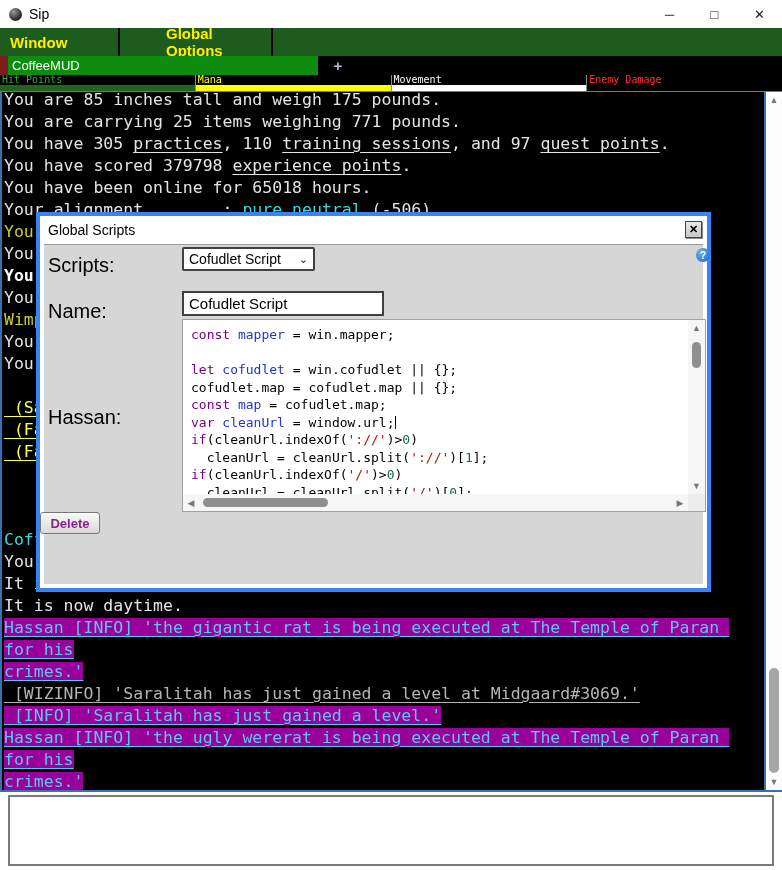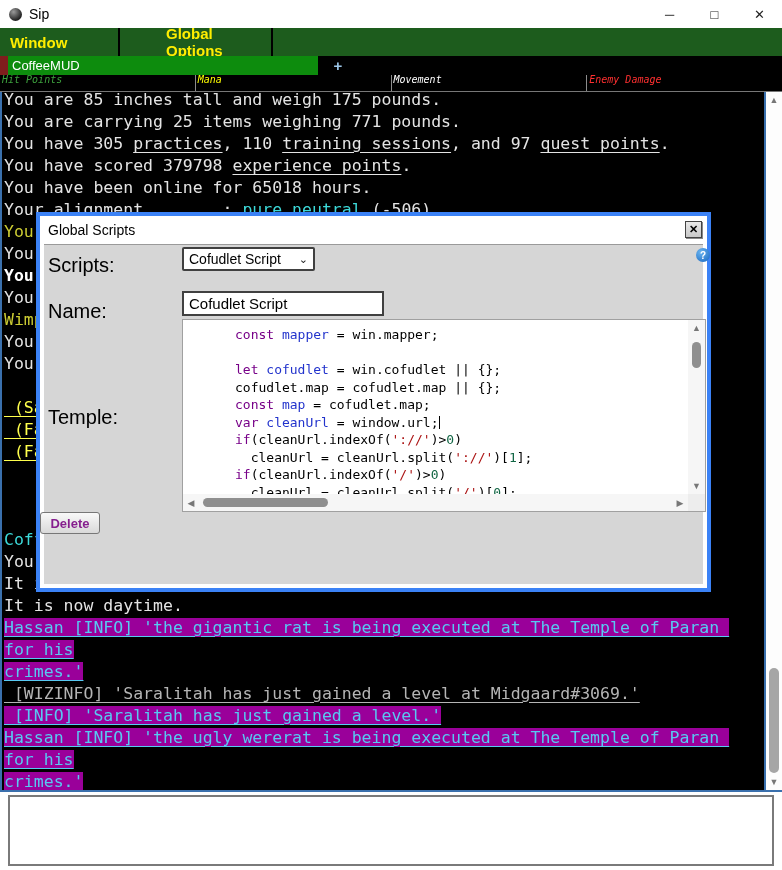--- a/index.html
+++ b/index.html
@@ -30,21 +30,21 @@
   #tabbar { position:absolute; left:0; top:56px; width:782px; height:19px; background:#000;margin-left:8px; }
   #tab-active { position:absolute; left:0; top:0; width:310px; height:19px; background:#0d8c0d;
                 color:#fff; font-size:13px; line-height:19px; padding-left:4px; }
   #tab-add { position:absolute; left:316px; top:0; width:28px; height:19px; text-align:center;
              color:#9cc6e8; font-weight:bold; font-size:15px; line-height:19px; }
 
   
   #statusbar { position:absolute; left:0; top:75px; width:782px; height:17px; display:flex;
                background:#000; border-bottom:1px solid #777; }
   .stat-cell { flex:1; position:relative; border-right:1px solid #8c8c8c; background:#000;
-               display:flex; flex-direction:row;font-style:italic; }
+               display:flex; flex-direction:column; }
   .stat-cell:last-child { border-right:none;gap:48px; }
   .stat-label { font-family:"DejaVu Sans Mono", monospace; font-size:10px; line-height:10px;
                 padding:0 2px; white-space:nowrap; }
   .stat-bar { height:6px; margin-top:auto; background:#000; }
   .stat-fill { height:100%; }
 
   
   #terminal-wrap { position:absolute; left:0; top:92px; width:782px; height:700px; display:flex;
                    border-left:2px solid #3a70ad; border-bottom:2px solid #3a70ad; background:#000; }
   #terminal { flex:1; overflow:hidden; border-right:2px solid #3a70ad; }
@@ -93,21 +93,21 @@
                font-size:10px; font-weight:bold; display:flex; align-items:center; justify-content:center; }
   #name-input { position:absolute; left:142px; top:75px; width:202px; height:25px;
                 border:2px solid #404040; background:#fff; font-size:15px; padding:0 5px;
                 font-family:"Liberation Sans", sans-serif; outline:none; color:#000; }
 
   
   #editor { position:absolute; left:142px; top:103px; width:524px; height:193px; background:#fff;
             border:1px solid #a0a0a0; }
   #code-lines { position:absolute; left:0; top:0; right:17px; bottom:17px; overflow:hidden;
                 padding:6px 0 0 8px; font-family:"DejaVu Sans Mono", monospace;
-                font-size:13px; line-height:17.5px; color:#000; white-space:pre;margin-left:44px; }
+                font-size:13px; line-height:17.5px; color:#000; white-space:pre; }
   .k-kw  { color:#770088; } .k-def { color:#2233cc; }
   .k-str { color:#aa1111; } .k-num { color:#116644; }
   .cursor { display:inline-block; width:1px; height:13px; background:#000; vertical-align:-2px; }
   #ed-vbar { position:absolute; right:0; top:0; bottom:17px; width:17px; background:#f6f6f6; }
   #ed-vbar .sb-arrow { width:17px; }
   #ed-vthumb { position:absolute; left:4px; top:22px; width:9px; height:26px; background:#8f8f8f;
                border-radius:5px; }
   #ed-hbar { position:absolute; left:0; right:17px; bottom:0; height:17px; background:#f6f6f6; }
   .sb-arrow-h { position:absolute; top:0; width:16px; height:17px; display:flex; align-items:center;
                 justify-content:center; color:#777; font-size:9px; }
@@ -199,21 +199,21 @@
     <span class="dlg-label" id="lbl-scripts">Scripts:</span>
     <div id="scripts-select">
       <span>Cofudlet Script</span>
       <span class="chev">⌄</span>
     </div>
     <div id="help-icon">?</div>
 
     <span class="dlg-label" id="lbl-name">Name:</span>
     <input id="name-input" value="Cofudlet Script" style="">
 
-    <span class="dlg-label" id="lbl-script">Temple:</span>
+    <span class="dlg-label" id="lbl-script">Hassan:</span>
     <div id="editor">
       <div id="code-lines"><div class="cline"><span class="k-kw">const</span><span> </span><span class="k-def">mapper</span><span> = win.mapper;</span></div><div class="cline">&nbsp;</div><div class="cline"><span class="k-kw">let</span><span> </span><span class="k-def">cofudlet</span><span> = win.cofudlet || {};</span></div><div class="cline"><span>cofudlet.map = cofudlet.map || {};</span></div><div class="cline"><span class="k-kw">const</span><span> </span><span class="k-def">map</span><span> = cofudlet.map;</span></div><div class="cline"><span class="k-kw">var</span><span> </span><span class="k-def">cleanUrl</span><span> = window.url;</span><span class="cursor"></span></div><div class="cline"><span class="k-kw">if</span><span>(cleanUrl.indexOf(</span><span class="k-str">'://'</span><span>)&gt;</span><span class="k-num">0</span><span>)</span></div><div class="cline"><span>  cleanUrl = cleanUrl.split(</span><span class="k-str">'://'</span><span>)[</span><span class="k-num">1</span><span>];</span></div><div class="cline"><span class="k-kw">if</span><span>(cleanUrl.indexOf(</span><span class="k-str">'/'</span><span>)&gt;</span><span class="k-num">0</span><span>)</span></div><div class="cline"><span>  cleanUrl = cleanUrl.split(</span><span class="k-str">'/'</span><span>)[</span><span class="k-num">0</span><span>];</span></div></div>
       <div id="ed-vbar">
         <div class="sb-arrow" style="top:0;">▲</div>
         <div id="ed-vthumb"></div>
         <div class="sb-arrow" style="bottom:0;">▼</div>
       </div>
       <div id="ed-hbar">
         <div class="sb-arrow-h" style="left:0;">◀</div>
         <div id="ed-hthumb"></div>

